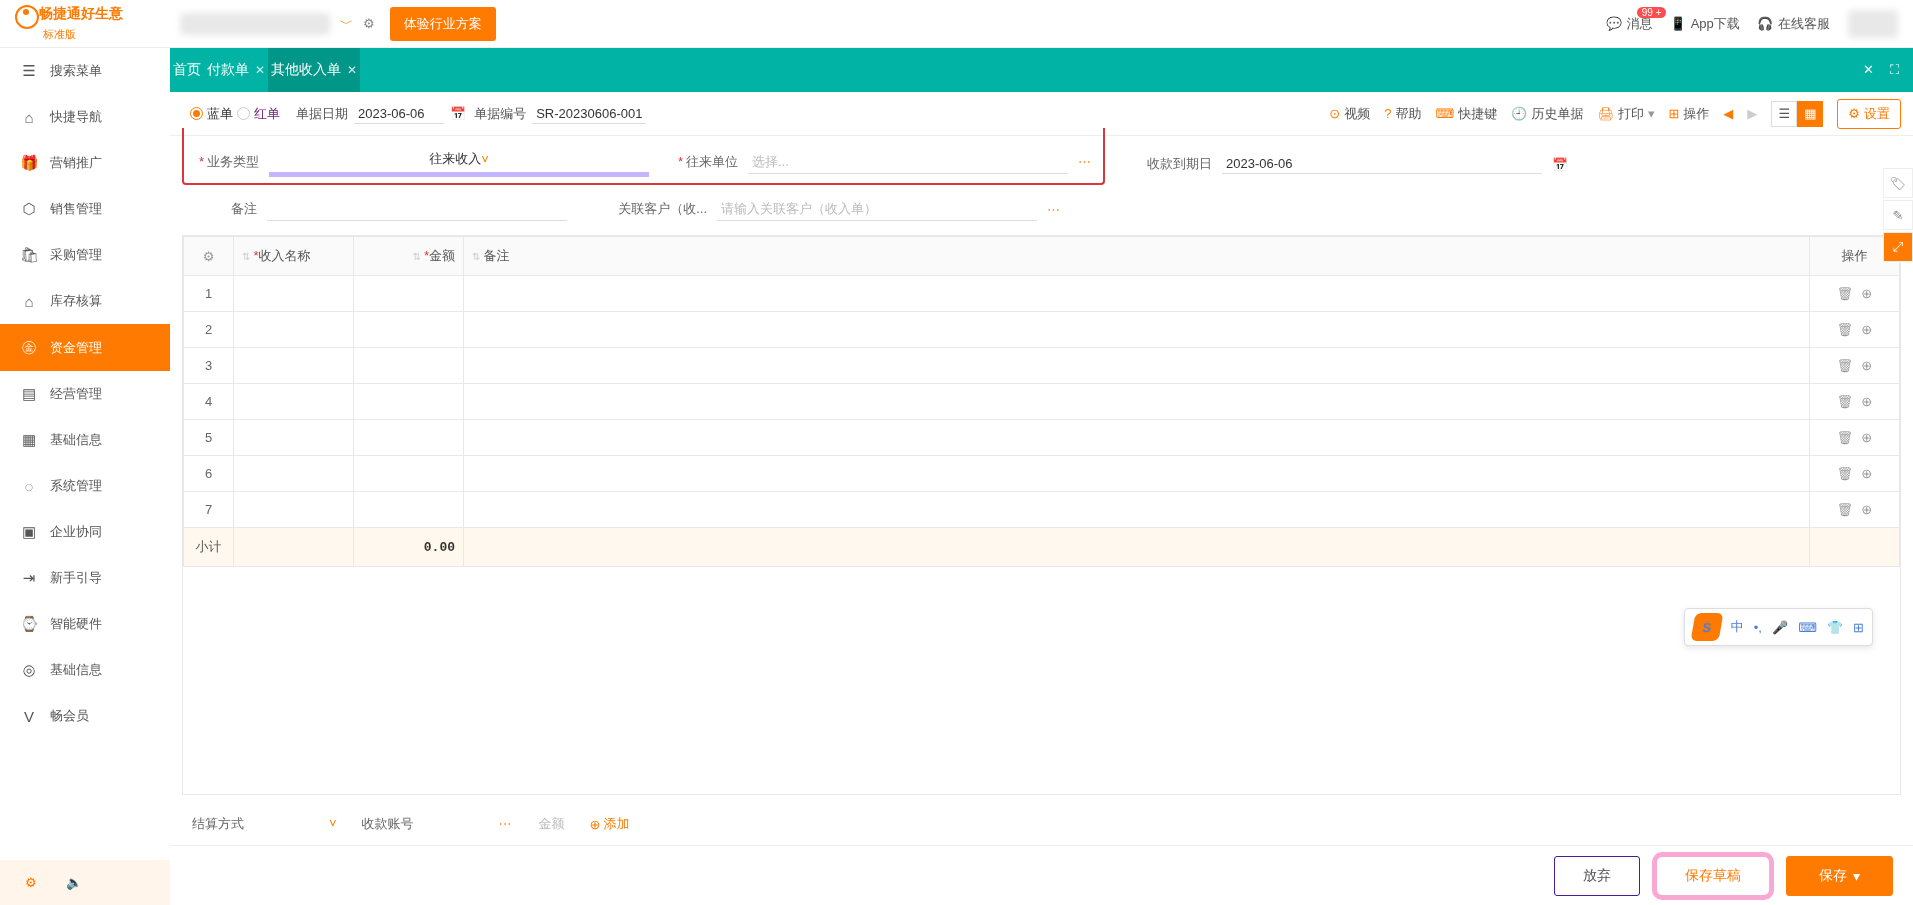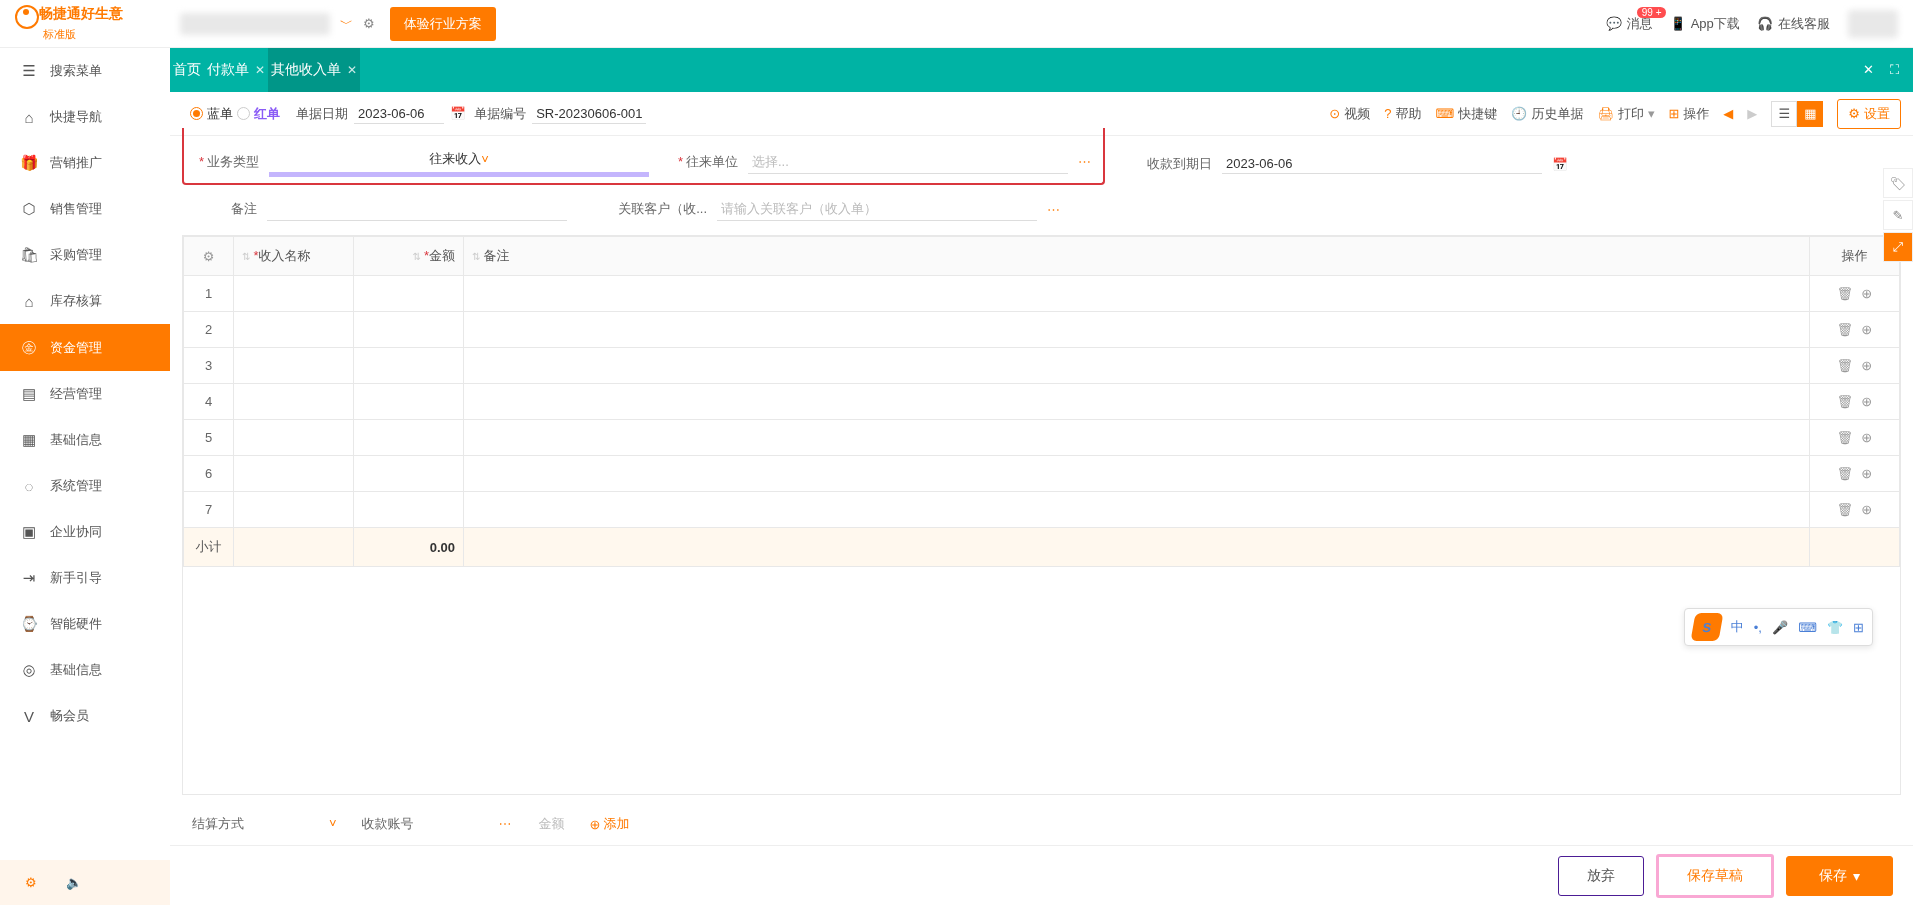--- a/index.html
+++ b/index.html
@@ -63,30 +63,30 @@
 .table-wrap{margin:8px 12px;border:1px solid #e8e8e8;flex:1;overflow:auto;position:relative;}
 table{width:100%;border-collapse:collapse;}
 th,td{border:1px solid #e8e8e8;padding:10px 8px;font-size:13px;text-align:left;}
 th{background:#fafafa;color:#555;font-weight:normal;position:relative;}
 th .sort{color:#ccc;font-size:10px;margin-right:3px;}
 th .req{color:#d9363e;}
 .row-num{text-align:center;width:50px;color:#666;}
 .gear-cell{text-align:center;width:50px;color:#999;cursor:pointer;}
 .op-cell{text-align:center;width:90px;}
 .op-cell span{color:#999;cursor:pointer;margin:0 4px;}
-.subtotal-row td{background:#fff8ee;}
+.subtotal-row td{background:#fff8ee;font-family:Liberation Mono, monospace;}
 .subtotal-row .lbl{text-align:center;color:#555;}
 .subtotal-row .amt{text-align:right;color:#333;font-weight:bold;}
 .payment-row{display:flex;align-items:center;gap:25px;padding:12px 22px;font-size:13px;color:#666;}
 .payment-row .sel{display:flex;align-items:center;gap:60px;border-bottom:1px solid transparent;cursor:pointer;}
 .payment-row .chev-o{color:#ff7a00;}
 .add-link{color:#ff7a00;cursor:pointer;display:flex;align-items:center;gap:3px;}
 .footer-bar{height:60px;border-top:1px solid #eee;display:flex;align-items:center;justify-content:flex-end;gap:12px;padding:0 20px;}
 .btn-plain{background:#fff;border:1px solid #4c1d95;padding:10px 28px;border-radius:3px;cursor:pointer;font-size:14px;color:#555;}
-.btn-outline-o{background:#fff;border:3px solid #f9a8d4;color:#ff7a00;padding:10px 28px;border-radius:3px;cursor:pointer;font-size:14px;}
+.btn-outline-o{background:#fff;border:5px solid #f9a8d4;color:#ff7a00;padding:10px 28px;border-radius:10px;cursor:pointer;font-size:14px;}
 .btn-primary{background:#ff7a00;border:1px solid #ff7a00;color:#fff;padding:10px 32px;border-radius:3px;cursor:pointer;font-size:14px;display:flex;align-items:center;gap:6px;}
 .right-rail{position:absolute;right:0;top:120px;display:flex;flex-direction:column;gap:2px;}
 .right-rail span{width:30px;height:30px;background:#fff;border:1px solid #eee;display:flex;align-items:center;justify-content:center;color:#888;cursor:pointer;}
 .right-rail span.orange{background:#ff7a00;color:#fff;}
 .ime-float{position:absolute;right:40px;top:560px;background:#fff;border:1px solid #ddd;border-radius:4px;display:flex;align-items:center;padding:4px 8px;gap:10px;box-shadow:0 2px 6px rgba(0,0,0,0.1);}
 .ime-logo{width:28px;height:28px;background:#ff7a00;color:#fff;border-radius:6px;display:flex;align-items:center;justify-content:center;font-weight:bold;transform:skewX(-10deg);}
 .ime-float span{color:#4a7fd6;cursor:pointer;}
 .placeholder{color:#bbb;}
 input::placeholder{color:#bbb;}
 </style>
@@ -215,21 +215,21 @@
     </div>
 
     <div class="toolbar">
       <div class="radio-group" style="border:none;">
         <label class="radio selected">
             <span class="circle"></span>
             <span>蓝单</span>
           </label>
         <label class="radio">
             <span class="circle"></span>
-            <span style="color:#8b5cf6;font-weight:bold;">红单</span>
+            <span style="color:#701a75;">红单</span>
           </label>
       </div>
       <div class="field-inline">
         <span>单据日期</span>
         <span class="date-val">2023-06-06</span>
         <span class="cal-icon">📅</span>
       </div>
       <div class="field-inline">
         <span>单据编号</span>
         <span class="date-val">SR-20230606-001</span>

